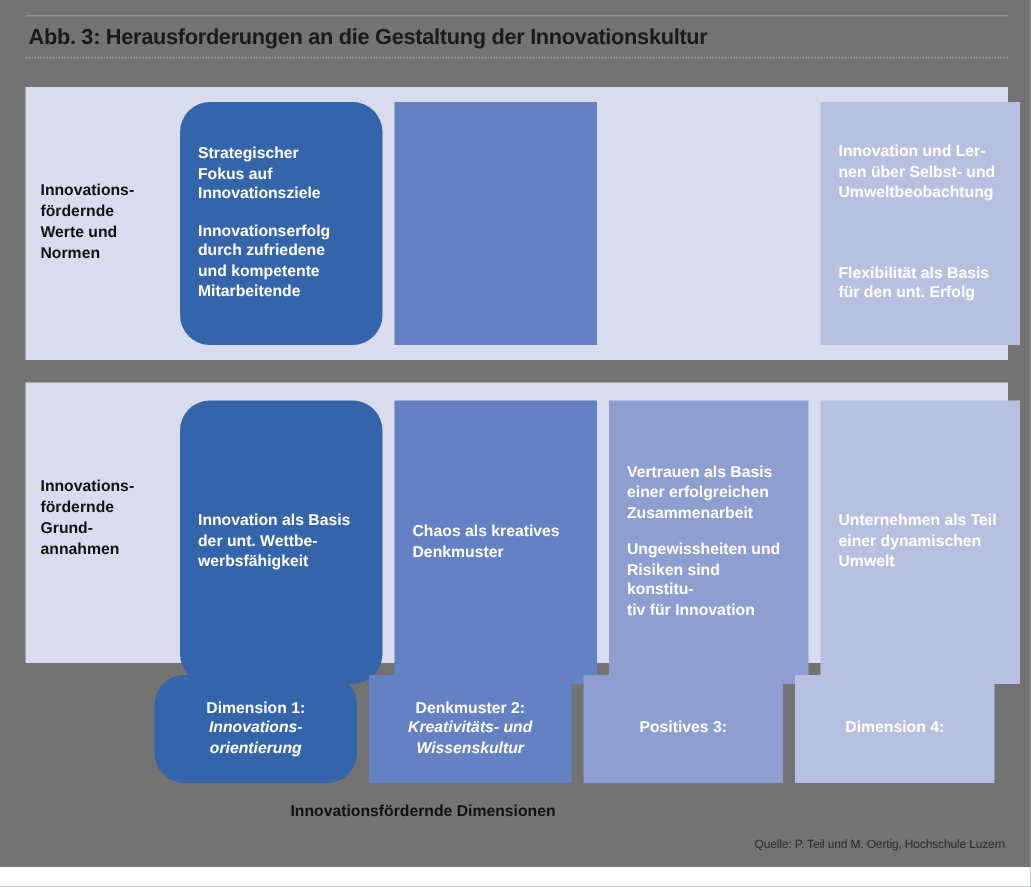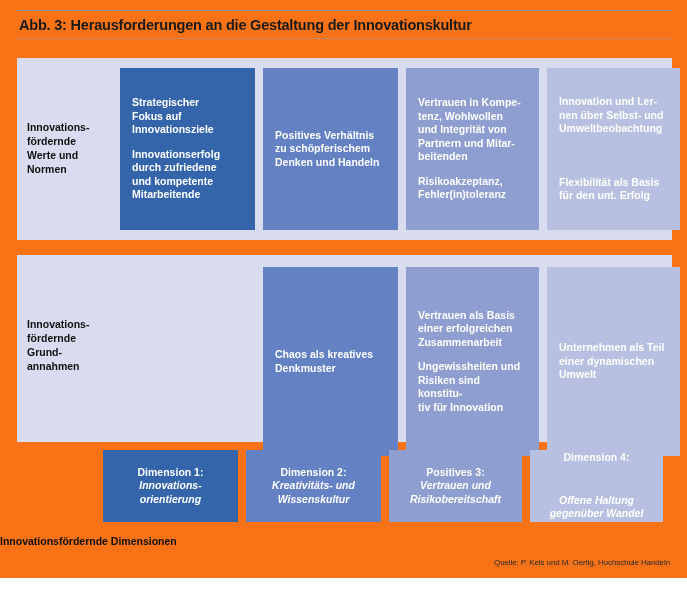--- a/index.html
+++ b/index.html
@@ -14,21 +14,21 @@
     font-family: "Liberation Sans", sans-serif;
     -webkit-font-smoothing: antialiased;
     overflow: hidden;
   }
 
   .figure {
     position: relative;
     width: 687px;
     height: 591px;
     box-sizing: border-box;
-    background: #f97316;
+    background: #737373;
     text-decoration: underline;
   }
 
   
   .title-block {
     position: absolute;
     left: 17px;
     top: 10px;
     width: 655px;
   }
@@ -91,21 +91,21 @@
     text-shadow: 0 0 0 rgba(0,0,0,0);
   }
   .cell .para + .para { margin-top: 11px; }
 
   .shade1 { background: #3465ab; }
   .shade2 { background: #6481c4; }
   .shade3 { background: #8e9ed0; }
   .shade4 { background: #b7c0e1; }
 
   
-  .col1 { left: 103px; width: 135px; }
+  .col1 { left: 103px; width: 135px; border-radius: 20px; }
   .col2 { left: 246px; width: 135px; }
   .col3 { left: 389px; width: 133px; }
   .col4 { left: 530px; width: 133px; gap: 29px; }
 
   .row-panel.row1 .cell { top: 10px; height: 162px; }
   .row-panel.row2 .cell { top: 12px; height: 189px; }
 
   
   .dim-row {
     position: absolute;
@@ -131,21 +131,21 @@
   }
   .dim-cell .dim-head { font-weight: bold; }
   .dim-cell .dim-sub  { font-weight: bold; font-style: italic; }
 
   
   .axis-caption {
     position: absolute;
     left: 0;
     top: 535px;
     width: 564px;
-    text-align: left;
+    text-align: center;
     font-size: 10.5px;
     font-weight: bold;
     color: #111111;
   }
   .source {
     position: absolute;
     right: 17px;
     top: 558px;
     font-size: 8px;
     color: #2a2a2a;
@@ -182,50 +182,43 @@
       <div class="para">Strategischer
 Fokus auf
 Innovationsziele</div>
       <div class="para">Innovationserfolg
 durch zufriedene
 und kompetente
 Mitarbeitende</div>
     </div>
 
     <div class="cell col2 shade2">
-      <div class="para">Positives Verhältnis
-zu schöpferischem
-Denken und Handeln</div>
-    </div>
-
-    <div class="cell col3 shade3">
-      <div class="para">Vertrauen in Kompe-
-tenz, Wohlwollen
-und Integrität von
-Partnern und Mitar-
-beitenden</div>
-      <div class="para">Risikoakzeptanz,
-Fehler(in)toleranz</div>
-    </div>
+    </div>
+
 
     <div class="cell col4 shade4">
       <div class="para">Innovation und Ler-
 nen über Selbst- und
 Umweltbeobachtung</div>
       <div class="para">Flexibilität als Basis
 für den unt. Erfolg</div>
     </div>
   </div>
 
   <div class="row-panel row2">
     <div class="row-label">Innovations-
 fördernde
 Grund-
 annahmen</div>
 
+    <div class="cell col1 shade1">
+      <div class="para">Innovation als Basis
+der unt. Wettbe-
+werbsfähigkeit</div>
+    </div>
 
     <div class="cell col2 shade2">
       <div class="para">Chaos als kreatives
 Denkmuster</div>
     </div>
 
     <div class="cell col3 shade3">
       <div class="para">Vertrauen als Basis
 einer erfolgreichen
 Zusammenarbeit</div>
@@ -241,35 +234,31 @@
     </div>
   </div>
 
   <div class="dim-row">
     <div class="dim-cell col1 shade1">
       <div class="dim-head">Dimension 1:</div>
       <div class="dim-sub" style="white-space:pre-line">Innovations-
 orientierung</div>
     </div>
     <div class="dim-cell col2 shade2">
-      <div class="dim-head">Dimension 2:</div>
+      <div class="dim-head">Denkmuster 2:</div>
       <div class="dim-sub" style="white-space:pre-line">Kreativitäts- und
 Wissenskultur</div>
     </div>
     <div class="dim-cell col3 shade3">
       <div class="dim-head">Positives 3:</div>
-      <div class="dim-sub" style="white-space:pre-line">Vertrauen und
-Risikobereitschaft</div>
     </div>
     <div class="dim-cell col4 shade4">
       <div class="dim-head">Dimension 4:</div>
-      <div class="dim-sub" style="white-space:pre-line">Offene Haltung
-gegenüber Wandel</div>
     </div>
   </div>
 
   <div class="axis-caption">Innovationsfördernde Dimensionen</div>
 
-  <div class="source">Quelle: P. Kels und M. Oertig, Hochschule Handeln</div>
+  <div class="source">Quelle: P. Teil und M. Oertig, Hochschule Luzern</div>
 
   <div class="bottom-rule"></div>
 
 </div>
 
 </body></html>

